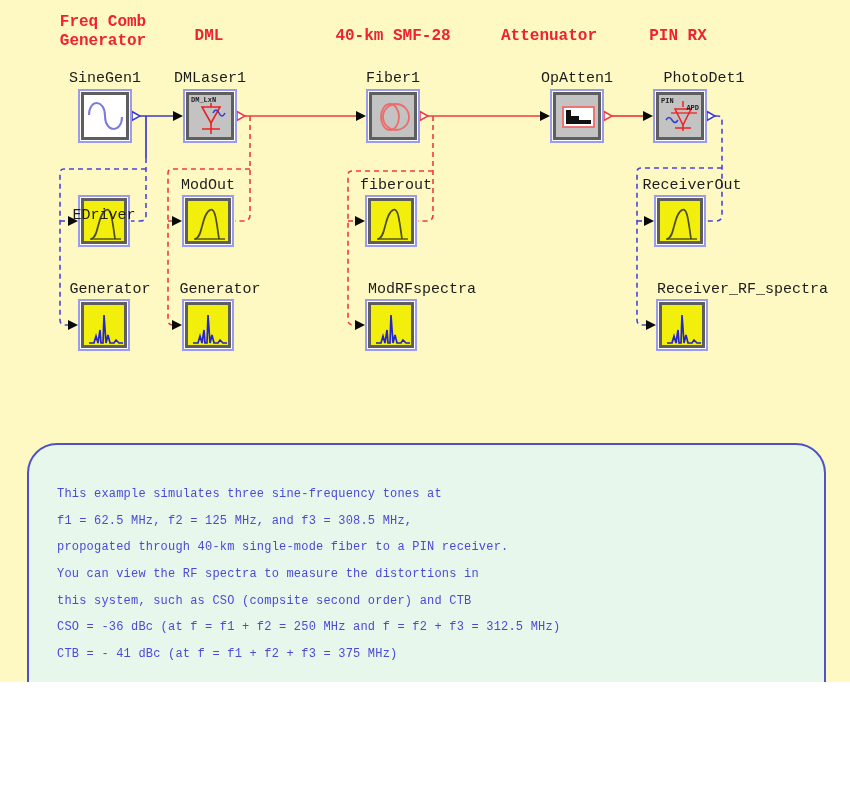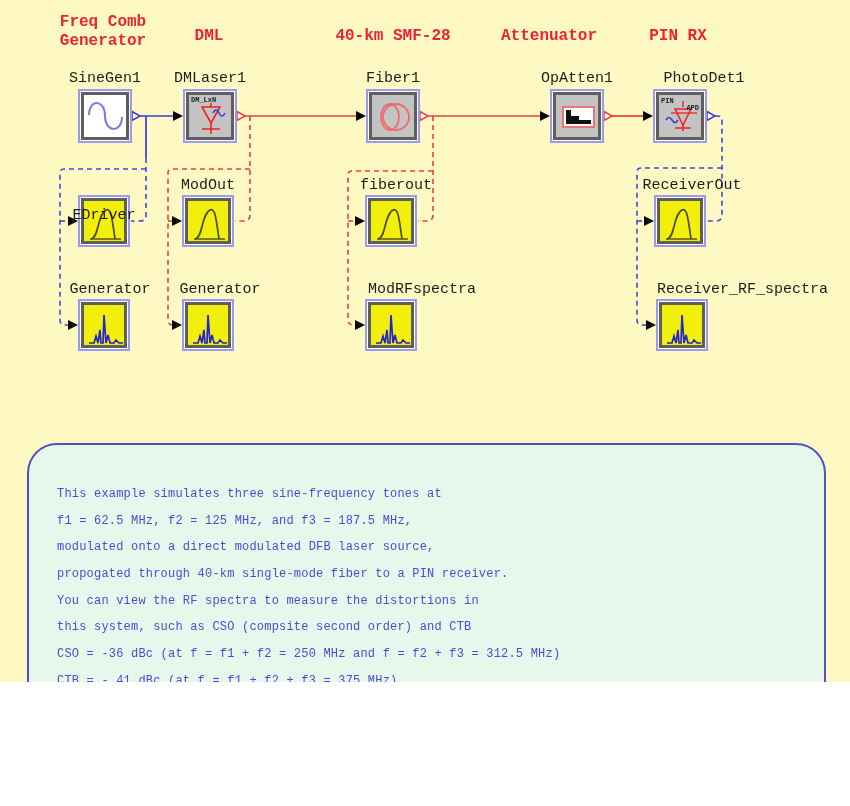--- a/index.html
+++ b/index.html
@@ -218,22 +218,21 @@
     <div class="bframe bg-yellow">
       <svg width="42" height="42">
         <path d="M5,38 H10 L12,31 L14,38 L16,25 L17,38 L19,38 L20,10 L22,38 L24,30 L26,38 H30 L32,35 L35,38 H39" fill="none" stroke="#2525cc" stroke-width="1.7"></path>
       </svg>
     </div>
   </div>
 
   <div class="notebox"></div>
   <div class="notetext">
     <div class="noteline">This example simulates three sine-frequency tones at</div>
-    <div class="noteline">f1 = 62.5 MHz, f2 = 125 MHz, and f3 = 187.5 MHz,</div>
-    <div class="noteline">modulated onto a direct modulated DFB laser source,</div>
+    <div class="noteline">f1 = 62.5 MHz, f2 = 125 MHz, and f3 = 308.5 MHz,</div>
     <div class="noteline">propogated through 40-km single-mode fiber to a PIN receiver.</div>
     <div class="noteline">You can view the RF spectra to measure the distortions in</div>
     <div class="noteline">this system, such as CSO (compsite second order) and CTB</div>
     <div class="noteline">CSO = -36 dBc (at f = f1 + f2 = 250 MHz and f = f2 + f3 = 312.5 MHz)</div>
     <div class="noteline">CTB = - 41 dBc (at f = f1 + f2 + f3 = 375 MHz)</div>
   </div>
 
 </div>
 
 </body></html>

